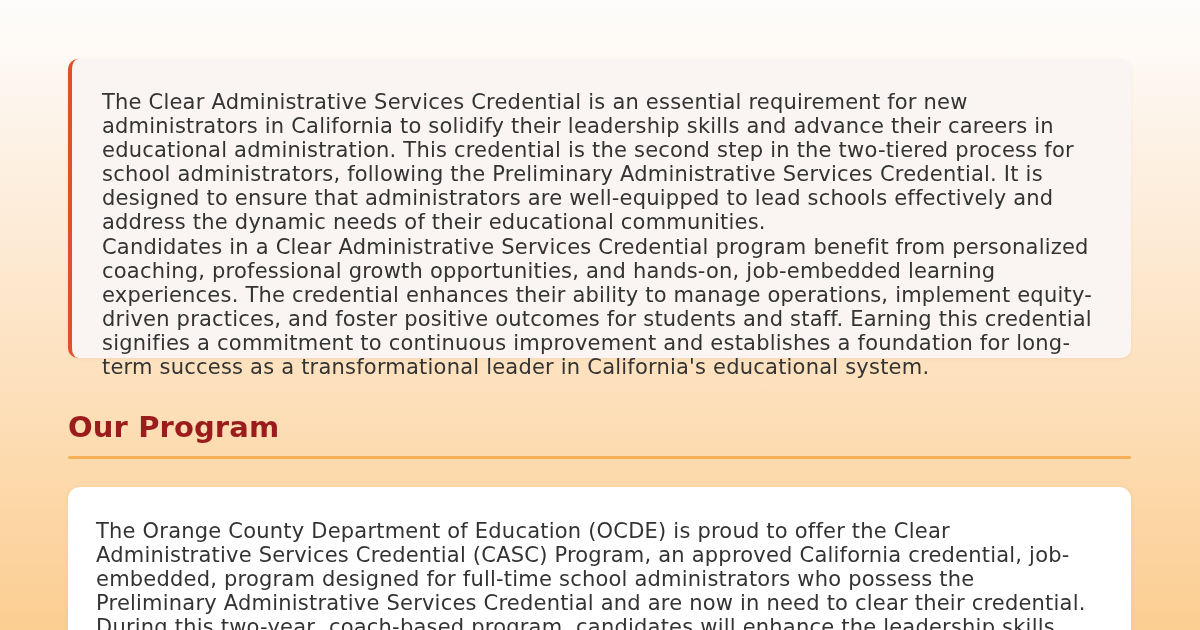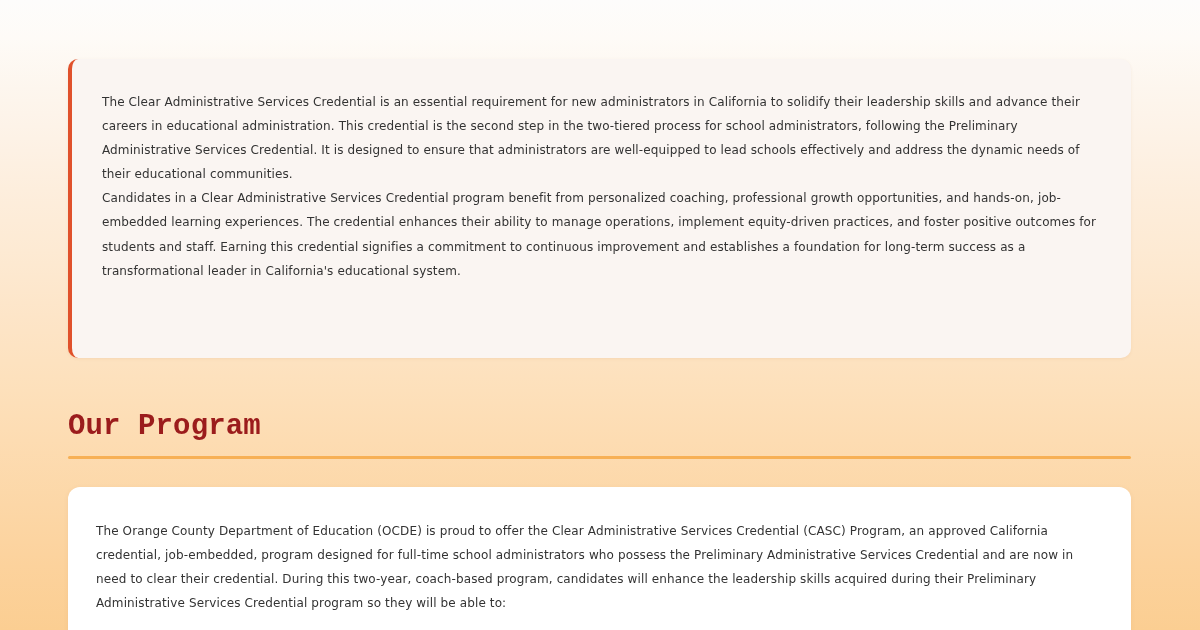--- a/index.html
+++ b/index.html
@@ -46,40 +46,39 @@
     border-left: 4px solid #e0512b;
     border-radius: 10px;
     box-shadow: 0 1px 3px rgba(180, 120, 70, 0.10);
   }
 
   .intro-card-inner {
     padding: 31px 34px 22px 30px;
   }
 
   .body-text {
-    font-size: 12px;
+    font-size: 21px;
     line-height: 24.1px;
     color: #333333;
     letter-spacing: 0.01em;
   }
 
   .body-text + .body-text {
   }
 
   
   .section-heading {
     position: absolute;
     left: 68px;
     top: 409px;
     font-size: 29px;
     font-weight: 700;
     color: #9b1c1c;
     letter-spacing: 0.004em;
     line-height: 36px;
-    font-family: Liberation Mono, monospace;
   }
 
   .section-rule {
     position: absolute;
     left: 68px;
     top: 456px;
     width: 1063px;
     height: 3px;
     background: #f7b055;
     border-radius: 2px;

